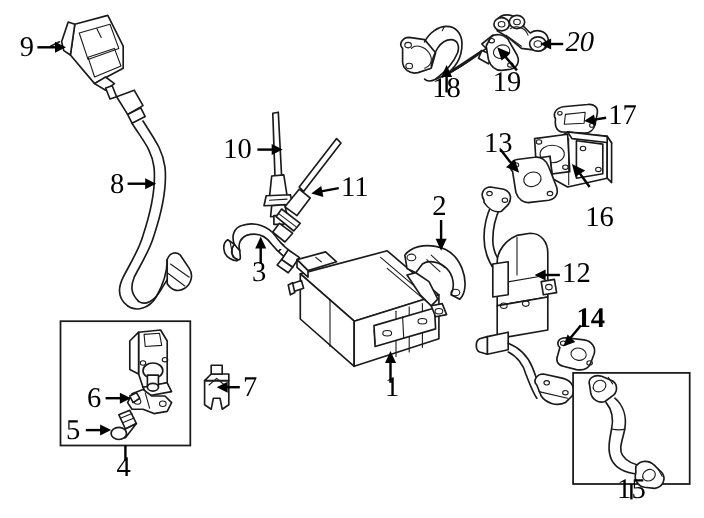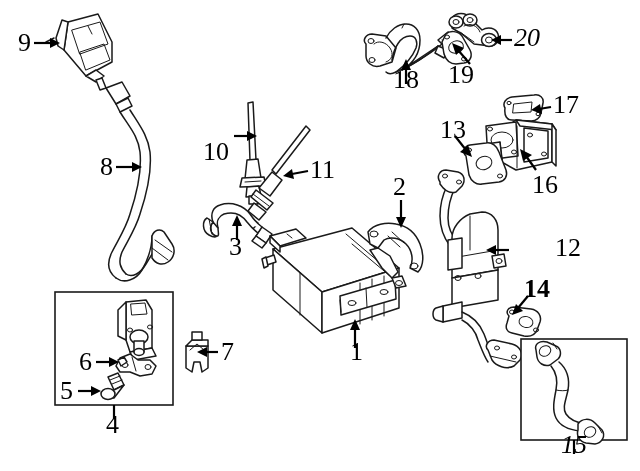--- a/index.html
+++ b/index.html
@@ -380,25 +380,25 @@
 
   <div class="lbl" style="left:350px; top:339px;">1</div>
   <div class="lbl" style="left:393px; top:174px;">2</div>
   <div class="lbl" style="left:229px; top:234px;">3</div>
   <div class="lbl" style="left:106px; top:412px;">4</div>
   <div class="lbl" style="left:60px;  top:378px;">5</div>
   <div class="lbl" style="left:79px;  top:349px;">6</div>
   <div class="lbl" style="left:221px; top:339px;">7</div>
   <div class="lbl" style="left:100px; top:154px;">8</div>
   <div class="lbl" style="left:18px;  top:30px;">9</div>
-  <div class="lbl" style="left:203px; top:123px;margin-top:16px;">10</div>
+  <div class="lbl" style="left:203px; top:123px;">10</div>
   <div class="lbl" style="left:310px; top:157px;">11</div>
-  <div class="lbl" style="left:511px; top:235px;margin-left:44px;">12</div>
+  <div class="lbl" style="left:511px; top:235px;">12</div>
   <div class="lbl" style="left:440px; top:117px;">13</div>
   <div class="lbl" style="left:524px; top:276px;font-weight:bold;">14</div>
-  <div class="lbl" style="left:561px; top:432px;font-style:italic;">15</div>
-  <div class="lbl" style="left:532px; top:172px;">16</div>
+  <div class="lbl" style="left:561px; top:432px;">15</div>
+  <div class="lbl" style="left:532px; top:184px;">16</div>
   <div class="lbl" style="left:553px; top:92px;">17</div>
   <div class="lbl" style="left:393px; top:67px;">18</div>
   <div class="lbl" style="left:448px; top:62px;">19</div>
   <div class="lbl" style="left:514px; top:25px;font-style:italic;">20</div>
 
 </div>
 
 </body></html>

